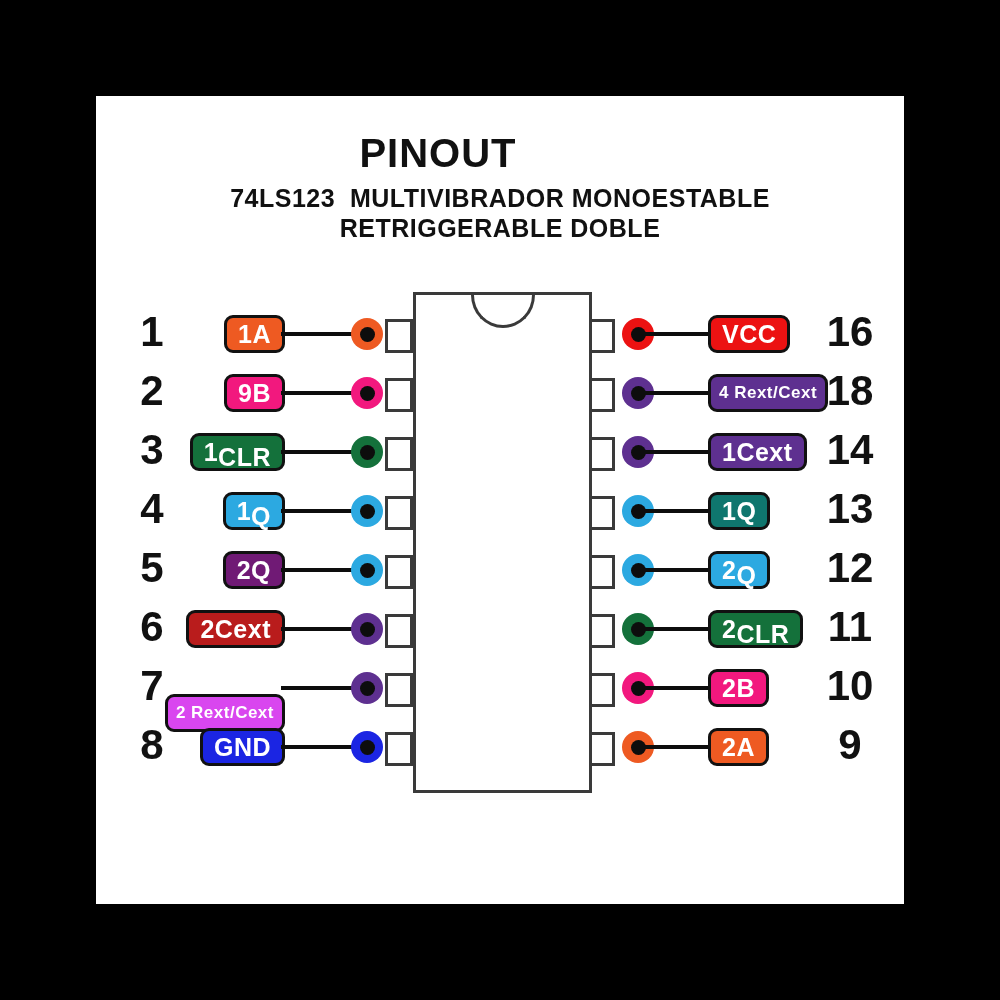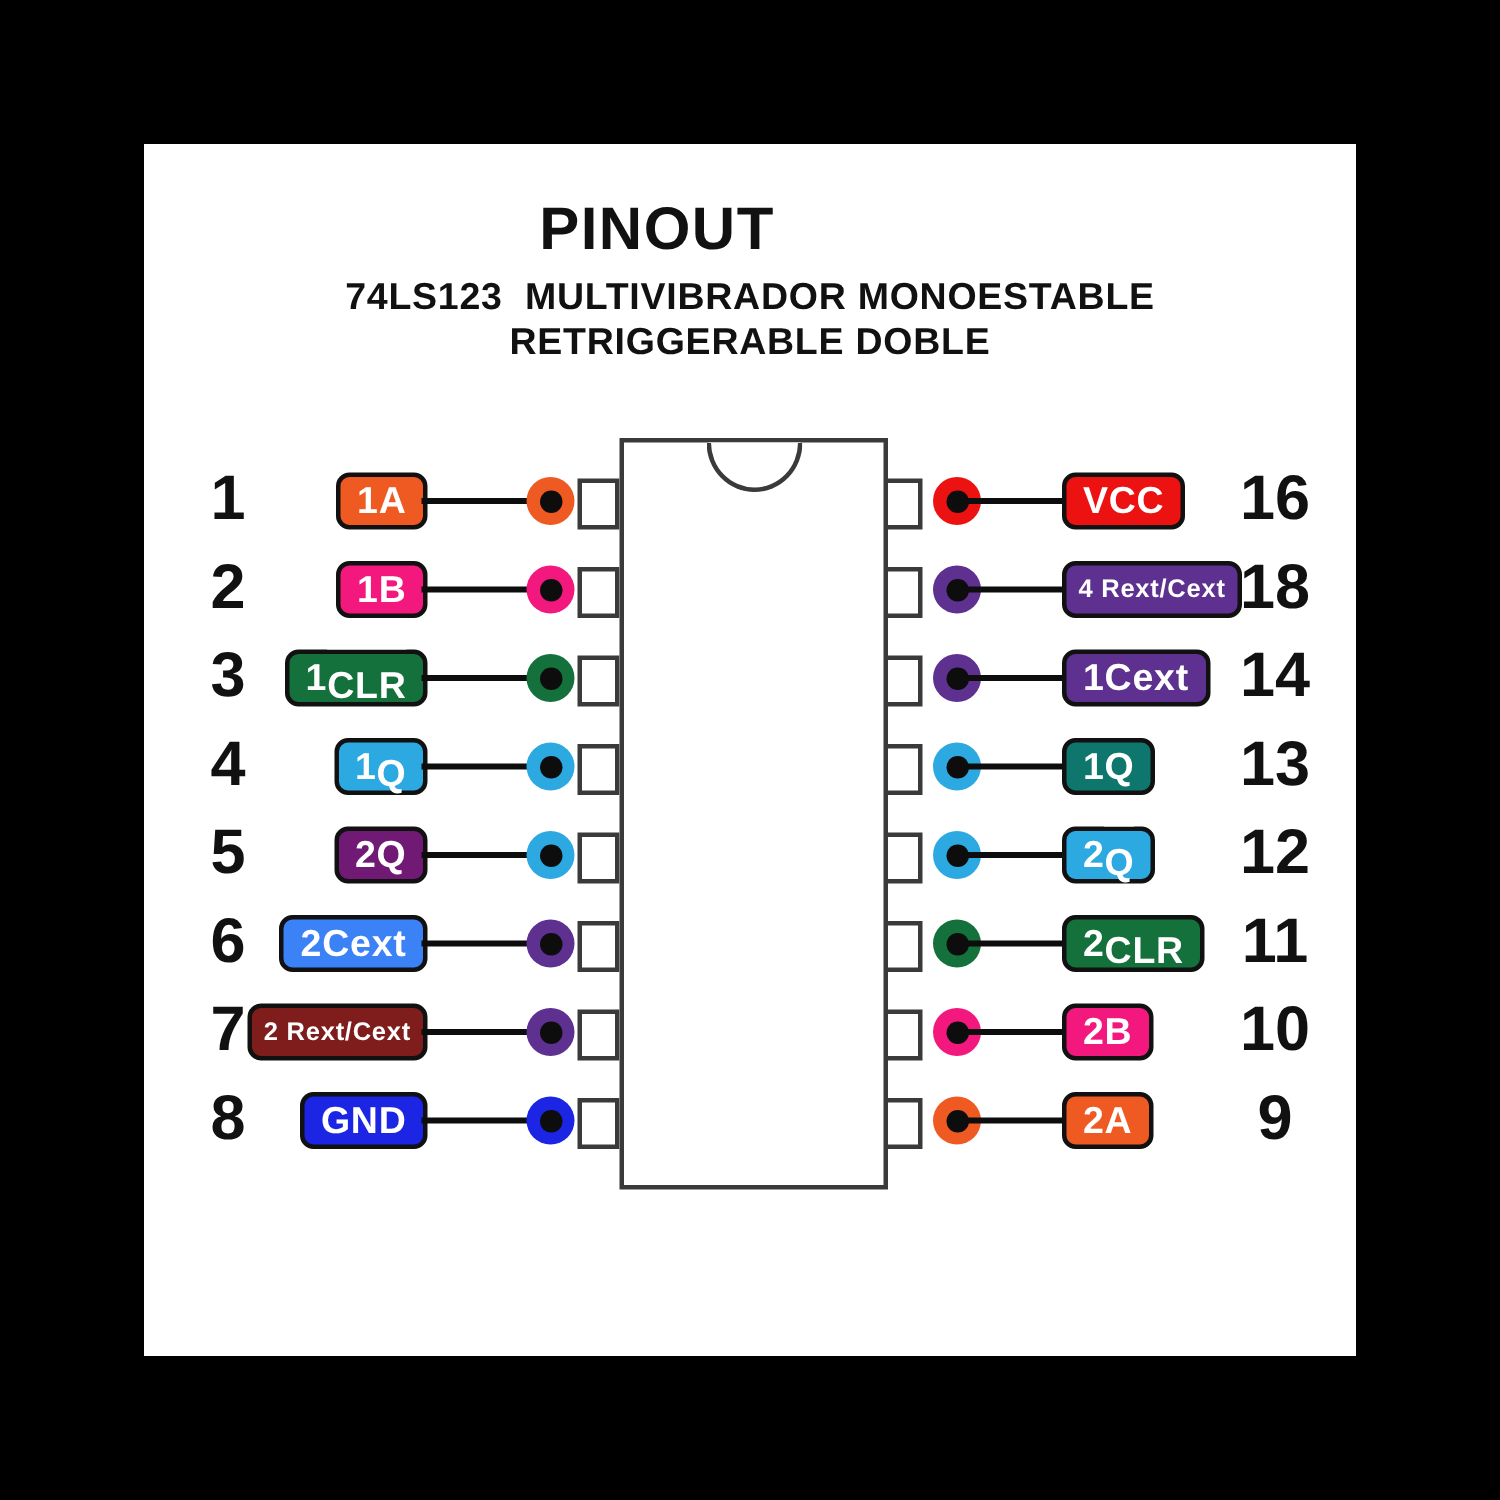--- a/index.html
+++ b/index.html
@@ -88,21 +88,21 @@
   <div class="num num-l">1</div>
   <div class="lbl lbl-l" style="background-color: rgb(238, 90, 34);"><span>1A</span></div>
   <div class="wire wire-l"></div>
   <div class="dot dot-l" style="background-color: rgb(238, 90, 34);">
       <span class="core"></span>
     </div>
   <div class="stub stub-l"></div>
 </div>
 <div class="row" style="top:393px">
   <div class="num num-l">2</div>
-  <div class="lbl lbl-l" style="background-color: rgb(242, 24, 126);"><span>1B</span></div>
+  <div class="lbl lbl-l" style="background-color: rgb(242, 24, 126);"><span>9B</span></div>
   <div class="wire wire-l"></div>
   <div class="dot dot-l" style="background-color: rgb(242, 24, 126);">
       <span class="core"></span>
     </div>
   <div class="stub stub-l"></div>
 </div>
 <div class="row" style="top:452px">
   <div class="num num-l">3</div>
   <div class="lbl lbl-l" style="background-color: rgb(20, 113, 59);"><span>1</span><span class="ovl">CLR</span></div>
   <div class="wire wire-l"></div>
@@ -124,30 +124,30 @@
   <div class="num num-l">5</div>
   <div class="lbl lbl-l" style="background-color: #701a75;"><span>2Q</span></div>
   <div class="wire wire-l"></div>
   <div class="dot dot-l" style="background-color: rgb(44, 169, 225);">
       <span class="core"></span>
     </div>
   <div class="stub stub-l"></div>
 </div>
 <div class="row" style="top:629px">
   <div class="num num-l">6</div>
-  <div class="lbl lbl-l" style="background-color: #3b82f6; text-align: right;"><span>2Cext</span></div>
+  <div class="lbl lbl-l" style="background-color: #b91c1c; text-align: right;"><span>2Cext</span></div>
   <div class="wire wire-l"></div>
   <div class="dot dot-l" style="background-color: rgb(94, 48, 144);">
       <span class="core"></span>
     </div>
   <div class="stub stub-l"></div>
 </div>
 <div class="row" style="top:688px">
   <div class="num num-l">7</div>
-  <div class="lbl lbl-l small" style="background-color: #7f1d1d;"><span>2 Rext/Cext</span></div>
+  <div class="lbl lbl-l small" style="background-color: #d946ef; margin-top: 25px;"><span>2 Rext/Cext</span></div>
   <div class="wire wire-l"></div>
   <div class="dot dot-l" style="background-color: rgb(94, 48, 144);">
       <span class="core"></span>
     </div>
   <div class="stub stub-l"></div>
 </div>
 <div class="row" style="top:747px">
   <div class="num num-l">8</div>
   <div class="lbl lbl-l" style="background-color: rgb(27, 37, 227);"><span>GND</span></div>
   <div class="wire wire-l"></div>

